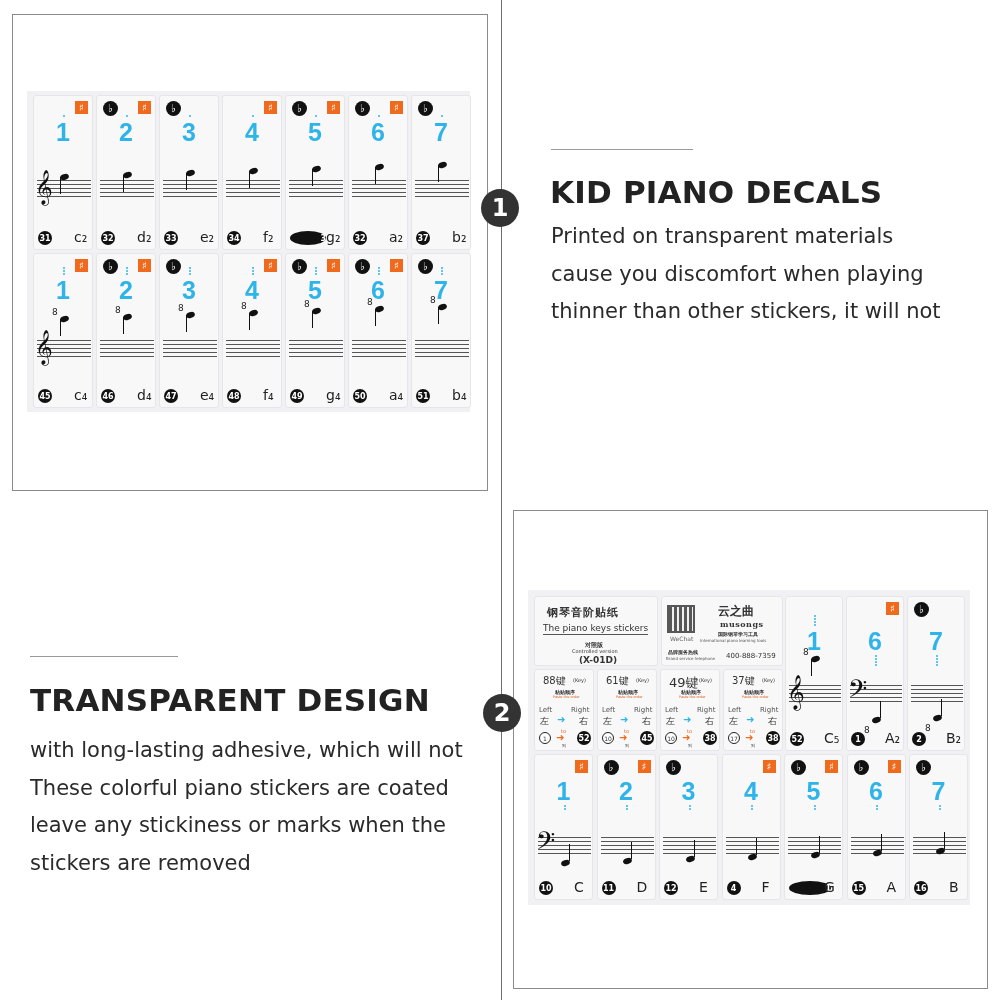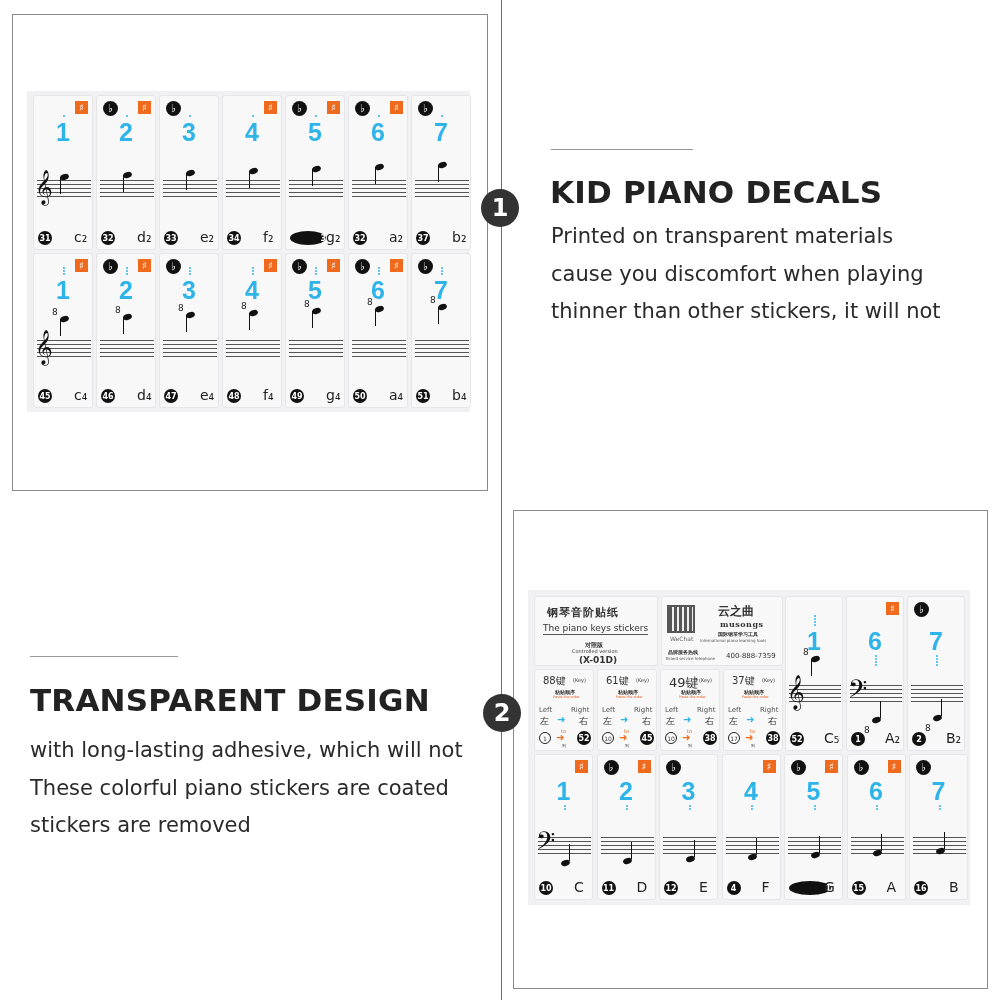--- a/index.html
+++ b/index.html
@@ -53,20 +53,21 @@
   <div>cause you discomfort when playing</div>
   <div>thinner than other stickers, it will not</div>
 </div>
 
 <div class="hrule" style="left:30px;top:656px;width:148px;"></div>
 <div class="badge" style="left:483px;top:694px;">2</div>
 <div class="heading" style="left:30px;top:682px;">TRANSPARENT DESIGN</div>
 <div class="para" style="left:30px;top:732px;width:470px;">
   <div>with long-lasting adhesive, which will not</div>
   <div>These colorful piano stickers are coated</div>
+  <div>leave any stickiness or marks when the</div>
   <div>stickers are removed</div>
 </div>
 
 <div class="sheet" style="left:27px;top:91px;width:443px;height:321px;">
   <div id="top-row1">
       <div class="card" style="left: 6px; top: 4px; width: 60px; height: 155px;">
         <div class="sharp" style="left: 41px; top: 5px;">♯</div>
         <div class="num" style="left: 22px; top: 22px;">1</div>
         <div class="dot" style="left: 29px; top: 19px;"></div>
         <div class="staff" style="left: 3px; width: 54px; top: 84px;"></div>

